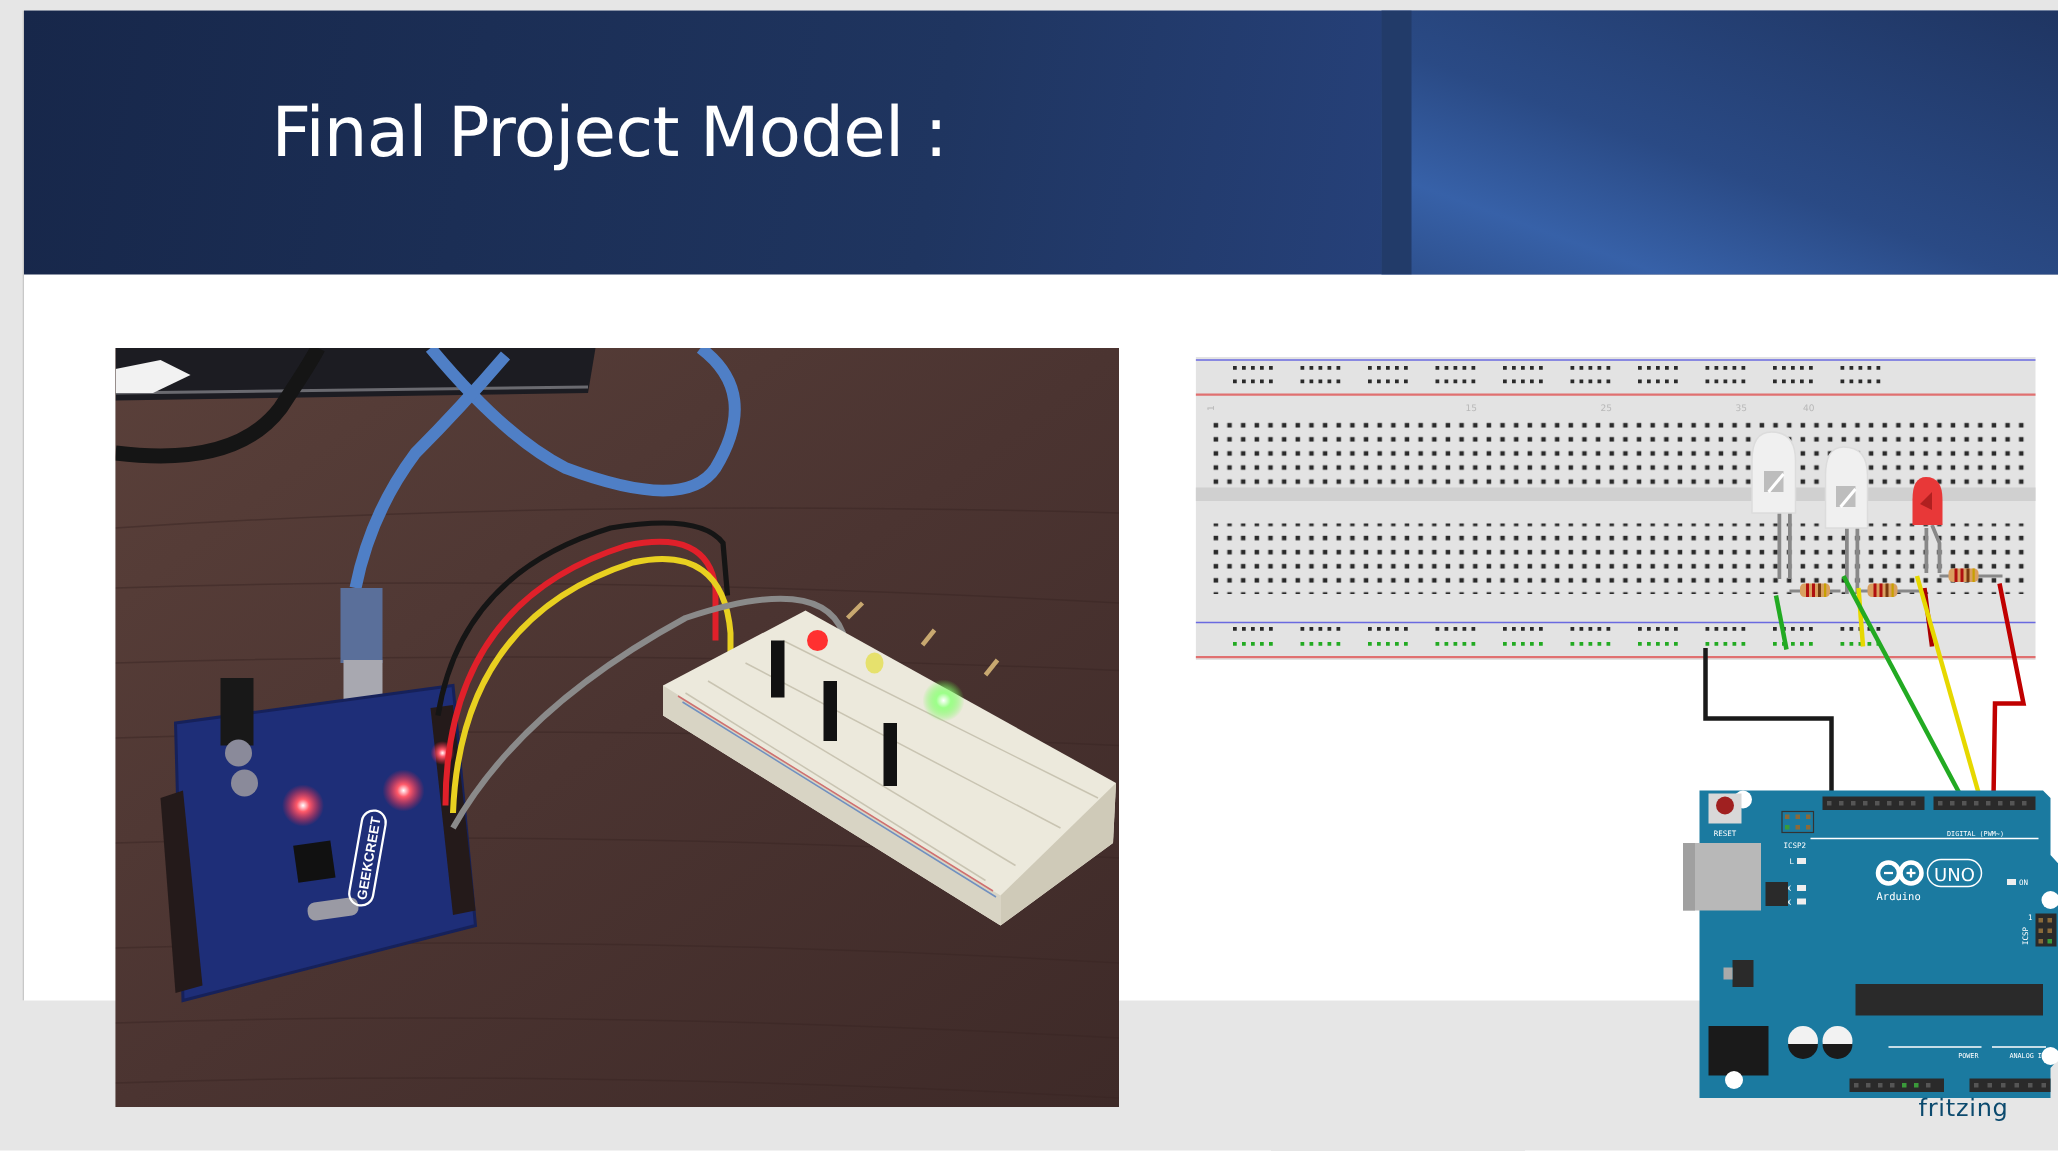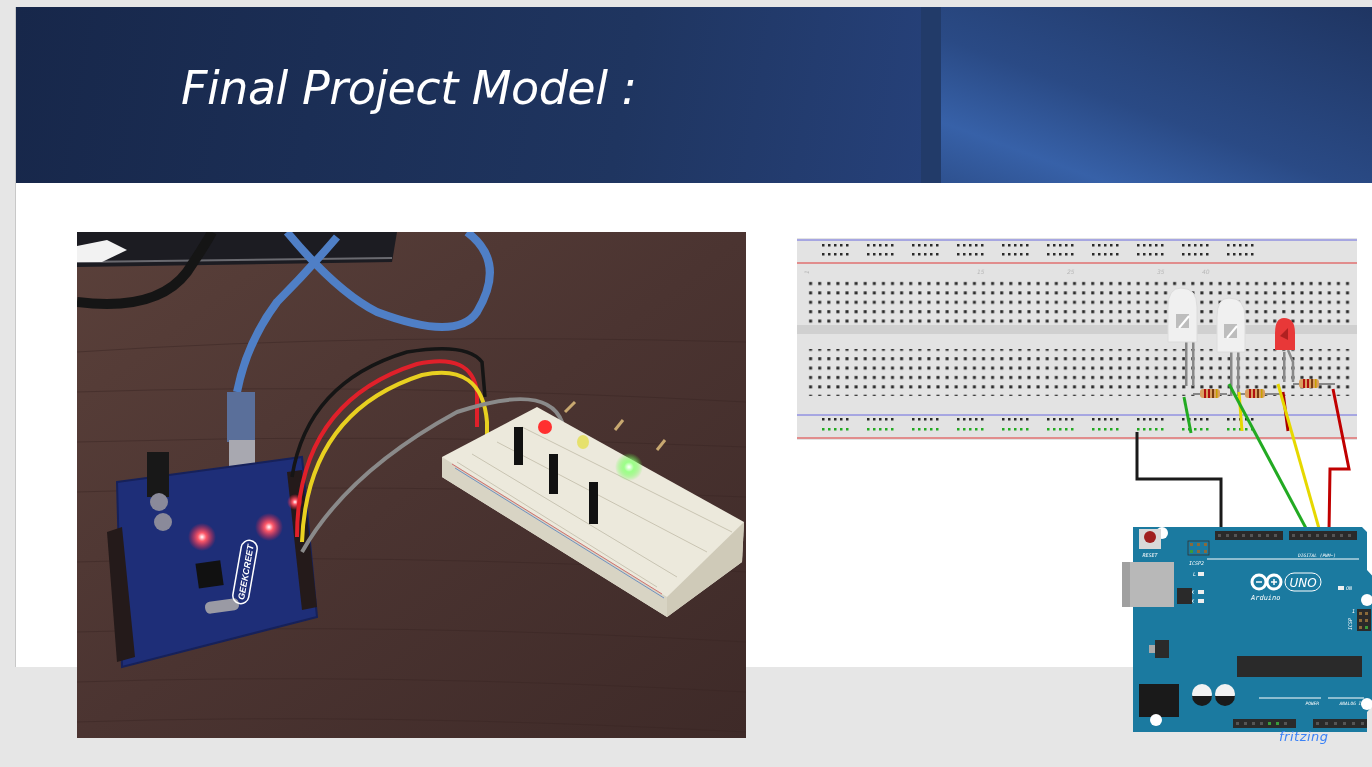--- a/index.html
+++ b/index.html
@@ -6,21 +6,20 @@
   body {
     width: 1372px; height: 767px; overflow: hidden;
     background: #e6e6e6;
     position: relative;
     font-family: "Liberation Sans", sans-serif;
   }
   .slide {
     position: absolute; left: 15px; top: 7px; width: 1357px; height: 660px;
     background: #ffffff;
     border-left: 1px solid #c8c8c8;
-    font-style: italic;
   }
   .title-bar {
     position: absolute; left: 0; top: 0; width: 1357px; height: 176px;
     background: linear-gradient(100deg, #17274a 0%, #1f3560 45%, #26417a 68%, #223b6c 100%);
     overflow: hidden;
   }
   .title-accent {
     position: absolute; left: 905px; top: 0; width: 452px; height: 176px;
     background: linear-gradient(200deg, #1f3562 0%, #2a4a85 55%, #3761a8 80%, #2d4f8c 100%);
   }
@@ -37,21 +36,21 @@
   .photo {
     position: absolute; left: 61px; top: 225px; width: 669px; height: 506px;
     overflow: hidden; background: #4a3530;
   }
   .schematic {
     position: absolute; left: 781px; top: 225px; width: 602px; height: 520px;
     overflow: hidden;
   }
   .fritzing-logo {
     position: absolute; left: 1263px; top: 722px;
-    color: #3b82f6; font-size: 13px; font-family: "DejaVu Sans", sans-serif;
+    color: #0c4a6e; font-size: 16px; font-family: "DejaVu Sans", sans-serif;
     letter-spacing: 0.5px;
   }
   svg { display: block; }
 </style>
 </head>
 <body>
 
 <div class="slide">
   <div class="title-bar">
     <div class="title-accent"></div>

